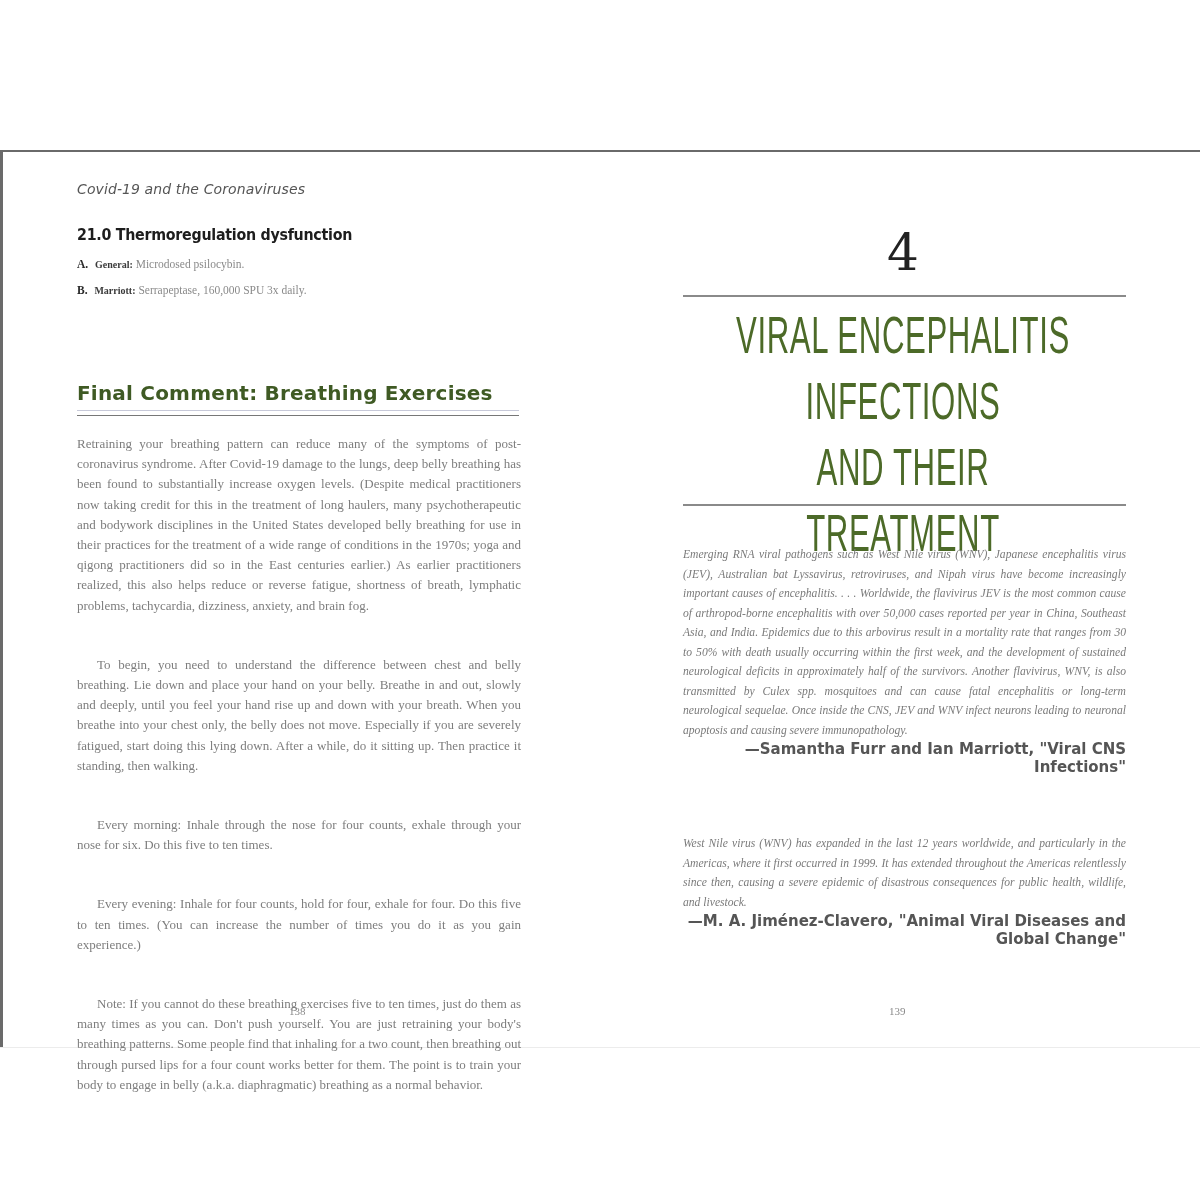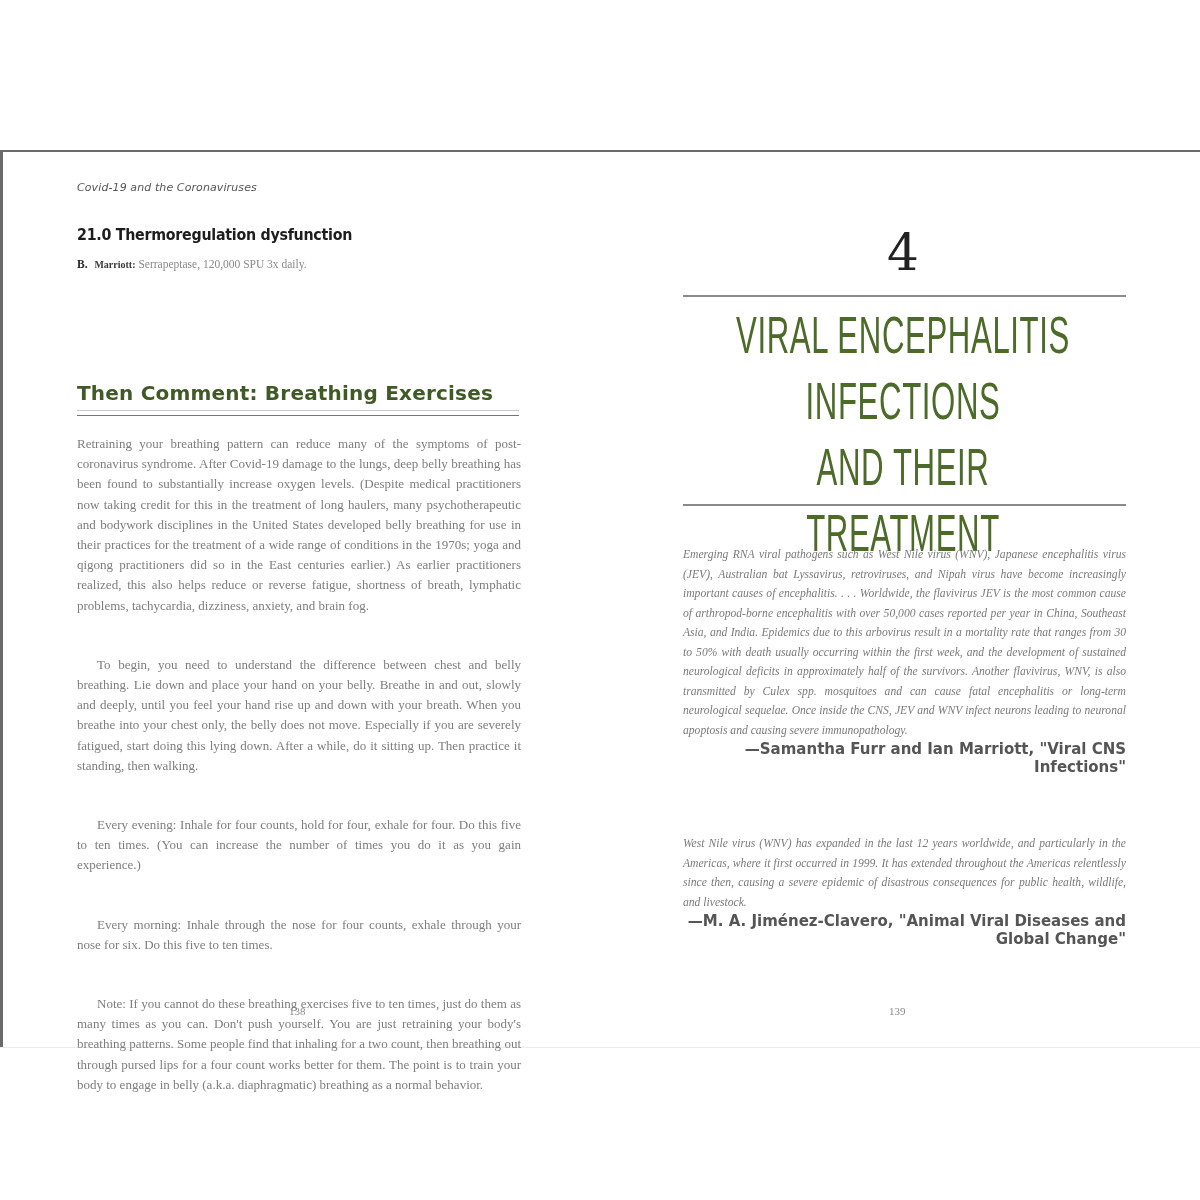--- a/index.html
+++ b/index.html
@@ -6,21 +6,21 @@
   body { width:1200px; height:1200px; position:relative; overflow:hidden; font-family:"Liberation Serif", serif; }
   .spread { position:absolute; left:0; top:150px; width:1200px; height:898px; background:#ffffff; }
   .top-border { position:absolute; left:0; top:0; width:1200px; height:2px; background:#6a6a6a; }
   .left-border { position:absolute; left:0; top:0; width:3px; height:898px; background:#6a6a6a; }
   .bottom-border { position:absolute; left:0; top:897px; width:1200px; height:1px; background:#ececec; }
 
   .page { position:absolute; top:0; height:898px; }
   .page-left { left:0; width:600px; }
   .page-right { left:600px; width:600px; }
 
-  .running-head { position:absolute; left:77px; top:31px; font-family:"DejaVu Sans", sans-serif; font-style:italic; font-size:11px; color:#555; letter-spacing:0.1px; }
+  .running-head { position:absolute; left:77px; top:31px; font-family:"DejaVu Sans", sans-serif; font-style:italic; font-size:14px; color:#555; letter-spacing:0.1px; }
 
   .sec-heading { position:absolute; left:77px; top:76px; font-family:"DejaVu Sans", sans-serif; font-weight:bold; font-size:15.5px; color:#1d1d1d; letter-spacing:-0.3px; transform:scaleX(0.92); transform-origin:left; }
   .items { position:absolute; left:77px; top:104px; width:440px; }
   .item { font-size:11.5px; color:#8a8a8a; line-height:20px; margin-bottom:5px; }
   .item .lbl { font-weight:bold; color:#2a2a2a; margin-right:4px; }
   .item .key { font-weight:bold; color:#3a3a3a; font-size:10px; }
 
   .final-heading { position:absolute; left:77px; top:231px; font-family:"DejaVu Sans", sans-serif; font-weight:bold; font-size:20px; color:#3f5a24; letter-spacing:0.2px; }
   .final-rule-1 { position:absolute; left:77px; top:260px; width:442px; height:1px; background:#c7c9d9; }
   .final-rule-2 { position:absolute; left:77px; top:265px; width:442px; height:1px; background:#777; }
@@ -53,35 +53,40 @@
   <div class="left-border"></div>
   <div class="bottom-border"></div>
 
   <div class="page page-left">
     <div class="running-head">Covid-19 and the Coronaviruses</div>
 
     <div class="sec-heading">21.0 Thermoregulation dysfunction</div>
 
     <div class="items">
       <div class="item">
+        <span class="lbl">A.</span>
+        <span class="key">General:</span>
+        <span>Microdosed psilocybin.</span>
+      </div>
+      <div class="item">
         <span class="lbl">B.</span>
         <span class="key">Marriott:</span>
-        <span>Serrapeptase, 120,000 SPU 3x daily.</span>
+        <span>Serrapeptase, 160,000 SPU 3x daily.</span>
       </div>
     </div>
 
-    <div class="final-heading">Then Comment: Breathing Exercises</div>
+    <div class="final-heading">Final Comment: Breathing Exercises</div>
     <div class="final-rule-1"></div>
     <div class="final-rule-2"></div>
 
     <div class="body-text">
       <p>Retraining your breathing pattern can reduce many of the symptoms of post-coronavirus syndrome. After Covid-19 damage to the lungs, deep belly breathing has been found to substantially increase oxygen levels. (Despite medical practitioners now taking credit for this in the treatment of long haulers, many psychotherapeutic and bodywork disciplines in the United States developed belly breathing for use in their practices for the treatment of a wide range of conditions in the 1970s; yoga and qigong practitioners did so in the East centuries earlier.) As earlier practitioners realized, this also helps reduce or reverse fatigue, shortness of breath, lymphatic problems, tachycardia, dizziness, anxiety, and brain fog.</p>
       <p class="indent">To begin, you need to understand the difference between chest and belly breathing. Lie down and place your hand on your belly. Breathe in and out, slowly and deeply, until you feel your hand rise up and down with your breath. When you breathe into your chest only, the belly does not move. Especially if you are severely fatigued, start doing this lying down. After a while, do it sitting up. Then practice it standing, then walking.</p>
+      <p class="indent">Every morning: Inhale through the nose for four counts, exhale through your nose for six. Do this five to ten times.</p>
       <p class="indent">Every evening: Inhale for four counts, hold for four, exhale for four. Do this five to ten times. (You can increase the number of times you do it as you gain experience.)</p>
-      <p class="indent">Every morning: Inhale through the nose for four counts, exhale through your nose for six. Do this five to ten times.</p>
       <p class="indent">Note: If you cannot do these breathing exercises five to ten times, just do them as many times as you can. Don't push yourself. You are just retraining your body's breathing patterns. Some people find that inhaling for a two count, then breathing out through pursed lips for a four count works better for them. The point is to train your body to engage in belly (a.k.a. diaphragmatic) breathing as a normal behavior.</p>
     </div>
 
     <div class="folio folio-left">138</div>
   </div>
 
   <div class="page page-right">
     <div class="chap-num">4</div>
     <div class="chap-rule r1"></div>
     <div class="chap-title">

